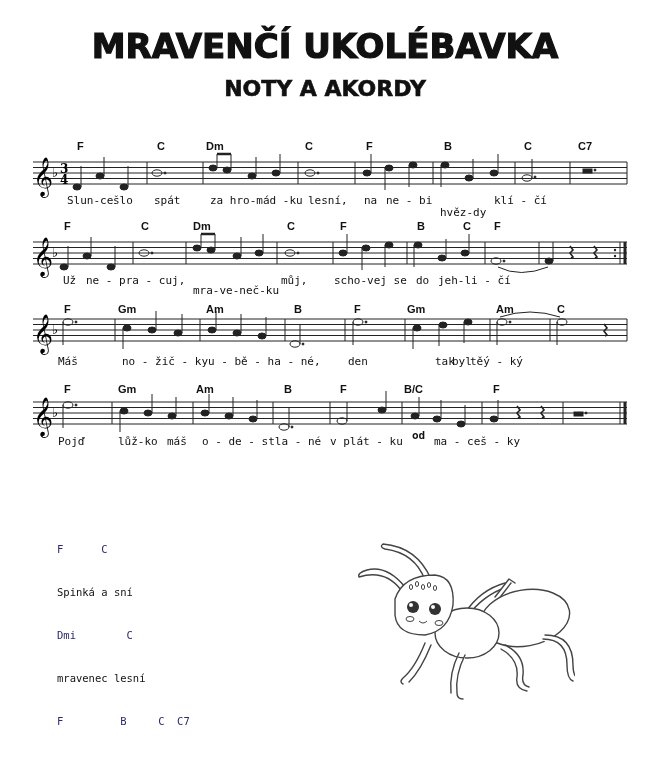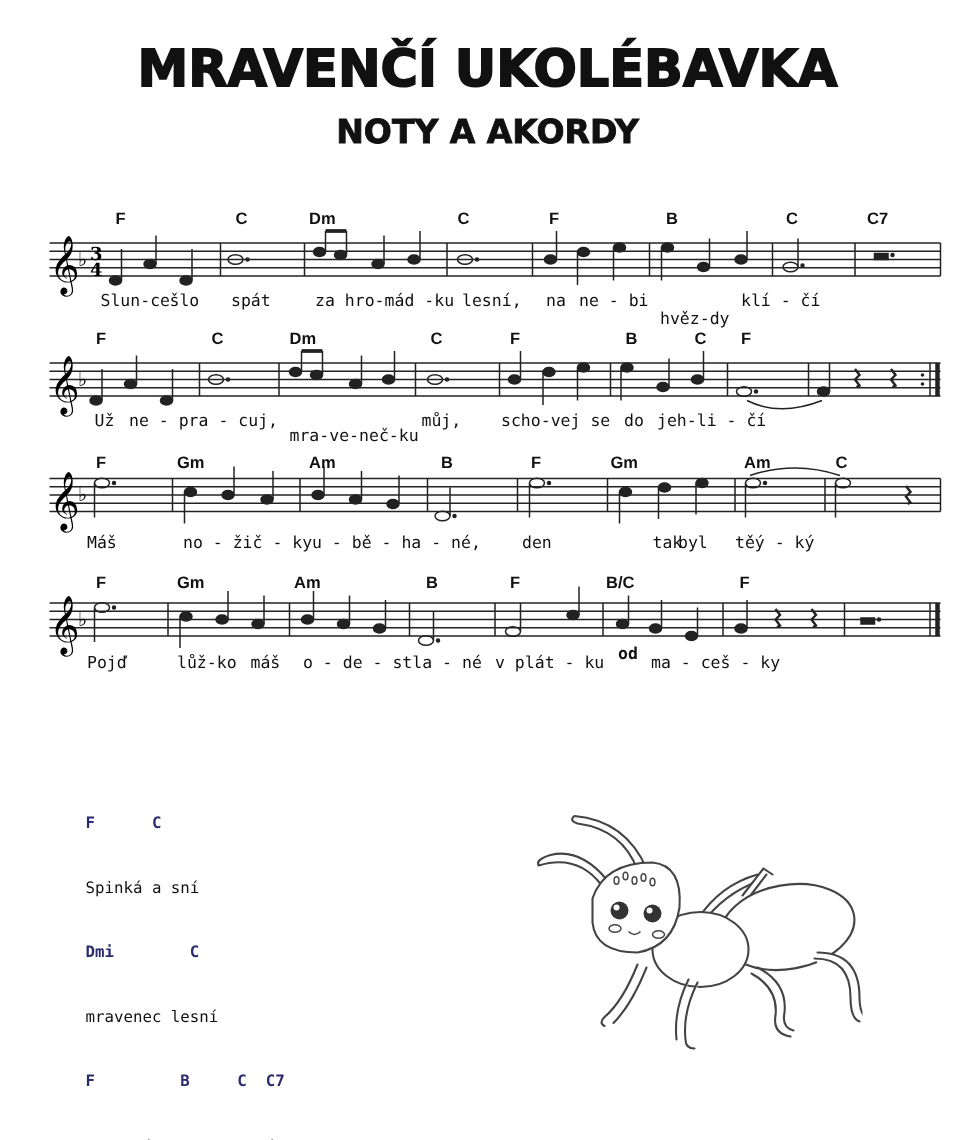--- a/index.html
+++ b/index.html
@@ -5,21 +5,21 @@
   html,body{margin:0;padding:0;background:#fff;}
   body{width:650px;height:760px;position:relative;overflow:hidden;font-family:"DejaVu Sans",sans-serif;color:#111;}
   .title{position:absolute;left:0;width:650px;text-align:center;font-family:"DejaVu Sans",sans-serif;font-weight:900;color:#111;letter-spacing:0px;}
   .t1{top:26px;font-size:34px;font-weight:bold;transform:scaleX(1.0);-webkit-text-stroke:1.2px #111;}
   .t2{top:76px;font-size:22px;font-weight:bold;-webkit-text-stroke:0.6px #111;}
   .system{position:absolute;left:0;width:650px;height:80px;}
   .staff{position:absolute;left:0;top:0;}
   .chord{position:absolute;font-family:"Liberation Sans",sans-serif;font-weight:bold;font-size:11px;color:#111;}
   .lyric{position:absolute;font-family:"DejaVu Sans Mono",monospace;font-size:11px;color:#111;white-space:pre;}
   .chordsheet{position:absolute;left:57px;top:484px;font-family:"DejaVu Sans Mono",monospace;font-size:10.5px;line-height:14.4px;white-space:pre;}
-  .cs-chord{color:#2a2a6e;font-weight:bold;height:14.4px;}
+  .cs-chord{color:#2a2a6e;font-weight:normal;height:14.4px;}
   .cs-text{color:#111;height:14.4px;}
   .ant{position:absolute;left:355px;top:535px;}
 </style>
 </head>
 <body>
 
 <div class="title t1">MRAVENČÍ UKOLÉBAVKA</div>
 <div class="title t2">NOTY A AKORDY</div>
 
 <div class="system" style="top:130px;">
@@ -308,21 +308,21 @@
     <div class="chord" style="left: 354px; top: 303px;">F</div>
     <div class="chord" style="left: 407px; top: 303px;">Gm</div>
     <div class="chord" style="left: 496px; top: 303px;">Am</div>
     <div class="chord" style="left: 557px; top: 303px;">C</div>
     <div class="lyric" style="left: 58px; top: 355px;">Máš</div>
     <div class="lyric" style="left: 122px; top: 355px;">no - žič - ky</div>
     <div class="lyric" style="left: 208px; top: 355px;">u - bě - ha - né,</div>
     <div class="lyric" style="left: 348px; top: 355px;">den</div>
     <div class="lyric" style="left: 408px; top: 355px; margin-left: 44px;">byl</div>
     <div class="lyric" style="left: 435px; top: 355px;">tak</div>
-    <div class="lyric" style="left: 490px; top: 355px;">těý - ký</div>
+    <div class="lyric" style="left: 470px; top: 355px;">těý - ký</div>
     <div class="chord" style="left: 64px; top: 383px;">F</div>
     <div class="chord" style="left: 118px; top: 383px;">Gm</div>
     <div class="chord" style="left: 196px; top: 383px;">Am</div>
     <div class="chord" style="left: 284px; top: 383px;">B</div>
     <div class="chord" style="left: 340px; top: 383px;">F</div>
     <div class="chord" style="left: 404px; top: 383px;">B/C</div>
     <div class="chord" style="left: 493px; top: 383px;">F</div>
     <div class="lyric" style="left: 58px; top: 435px;">Pojď</div>
     <div class="lyric" style="left: 118px; top: 435px;">lůž-ko</div>
     <div class="lyric" style="left: 167px; top: 435px;">máš</div>

